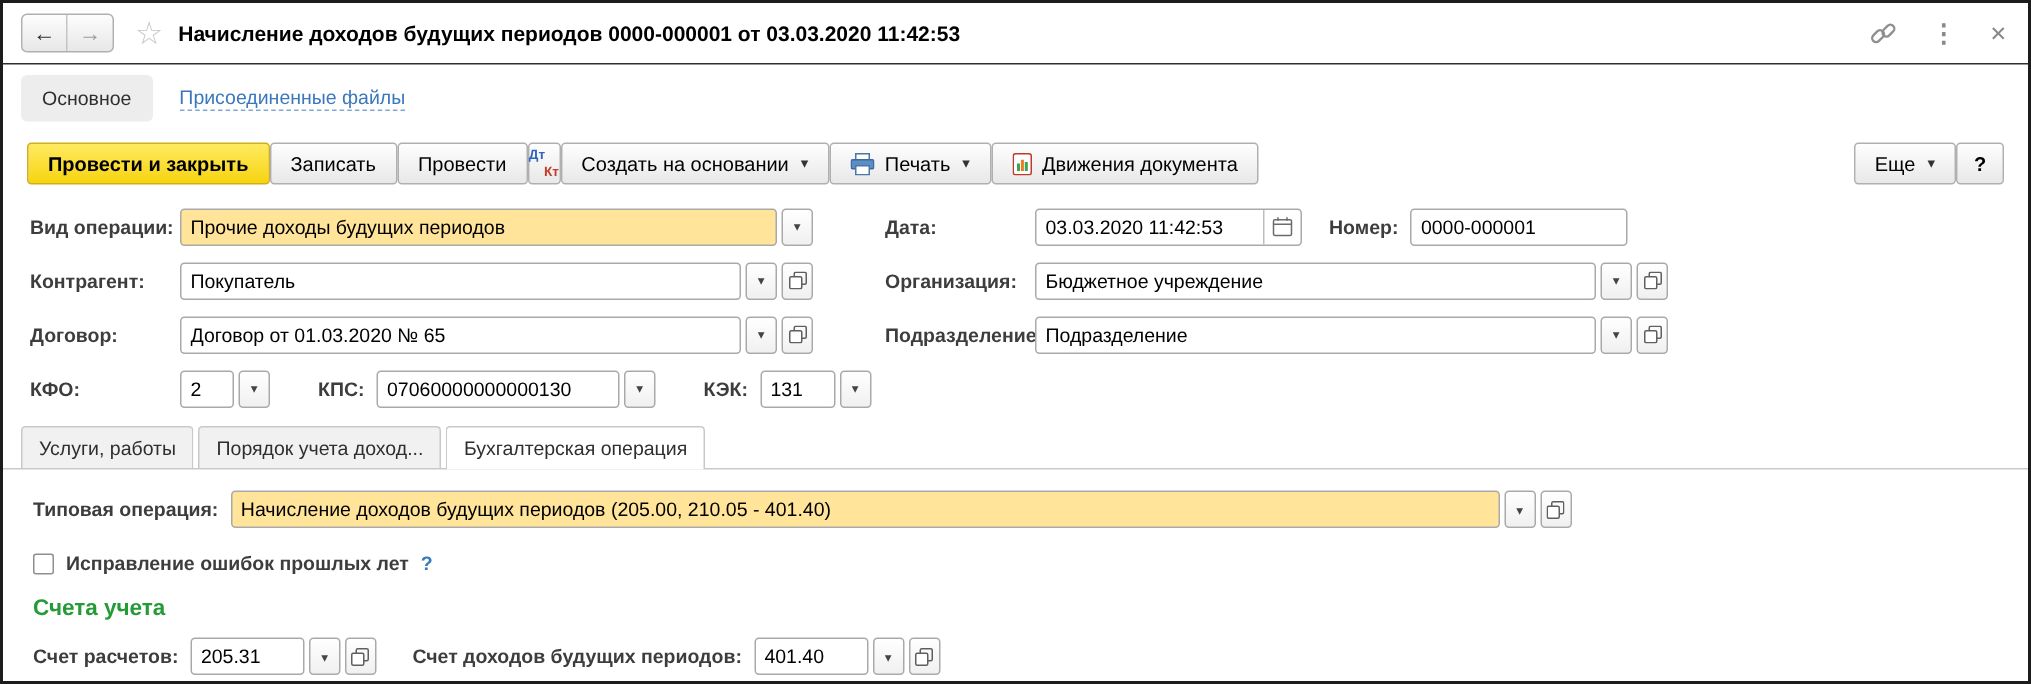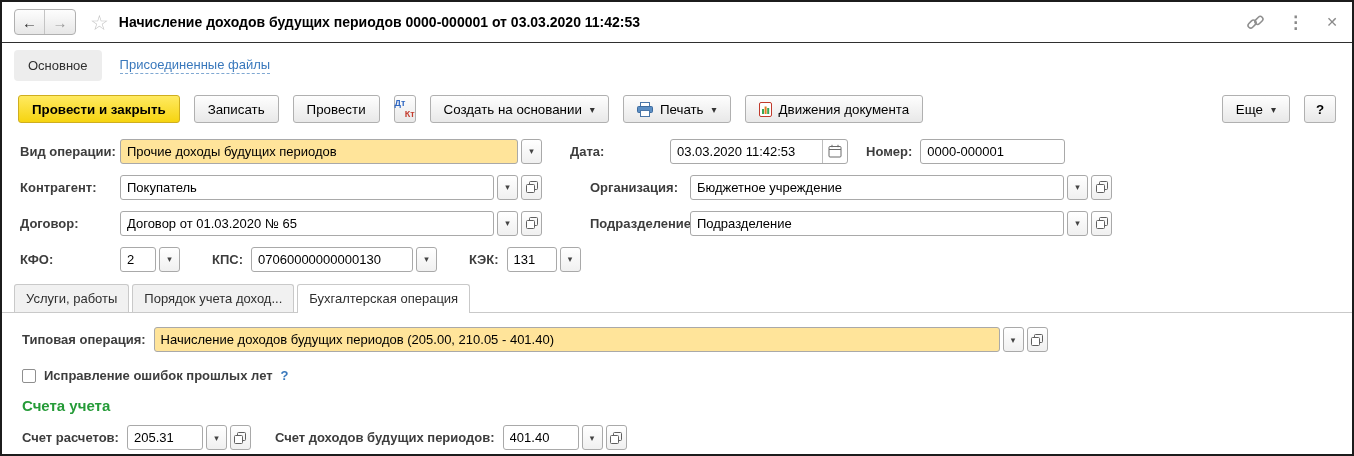--- a/index.html
+++ b/index.html
@@ -20,21 +20,21 @@
   .tb-ico { color:#8a8a8a; margin-left:22px; display:flex; align-items:center; cursor:pointer; }
   .tb-ico.dots { font-size:17px; font-weight:bold; letter-spacing:0; }
   .tb-ico.close { font-size:14px; }
 
   
   .navrow { height:45px; display:flex; align-items:center; padding-left:12px; }
   .nav-tab { background:#ededed; border-radius:4px; padding:8px 14px; color:#2f2f2f; }
   .nav-link { color:#3978bc; margin-left:18px; border-bottom:1px dashed #7fa8d2; padding-bottom:1px; cursor:pointer; }
 
   
-  .toolbar { height:42px; display:flex; align-items:center; padding:0 16px; gap:14px; }
+  .toolbar { height:42px; display:flex; align-items:center; padding:0 16px; }
   .btn { display:inline-flex; align-items:center; gap:7px; height:28px; padding:0 13px; background:linear-gradient(#fefefe,#e8e8e8);
          border:1px solid #b0b0b0; border-radius:3px; color:#000; cursor:pointer; white-space:nowrap; }
   .btn-primary { background:linear-gradient(#ffea61,#f6d410); border-color:#cfae1f; font-weight:bold; }
   .caret::after { content:"▾"; font-size:10px; color:#333; margin-left:1px; }
   .btn-sq { width:22px; padding:0; justify-content:center; position:relative; }
   .dtkt { display:block; width:20px; height:20px; position:relative; font-size:9px; font-weight:bold; line-height:9px; }
   .dtkt .dt { position:absolute; left:0; top:0; color:#2e66c1; }
   .dtkt .kt { position:absolute; right:0; bottom:0; color:#c43c2e; }
   .btn-help { width:32px; justify-content:center; font-weight:bold; }
 
@@ -142,21 +142,21 @@
 
   <div class="form">
 
     <div class="frow">
       <span class="lbl" style="width:100px">Вид операции:</span>
       <span class="ibox req" style="width:398px">
         <input value="Прочие доходы будущих периодов" style="">
       </span>
       <span class="sq dd"></span>
 
-      <span class="lbl" style="width:100px; margin-left:28px">Дата:</span>
+      <span class="lbl" style="width:100px; margin-left:48px">Дата:</span>
       <span class="ibox" style="width:178px">
         <input value="03.03.2020 11:42:53" style="">
         <span class="calbtn">
           <svg width="14" height="14" viewBox="0 0 14 14" fill="none" stroke="#6b6b6b">
             <rect x="1" y="2.5" width="12" height="10.5" rx="1"></rect>
             <line x1="1" y1="5.5" x2="13" y2="5.5"></line>
             <line x1="4" y1="0.8" x2="4" y2="3.2"></line>
             <line x1="10" y1="0.8" x2="10" y2="3.2"></line>
           </svg>
         </span>

